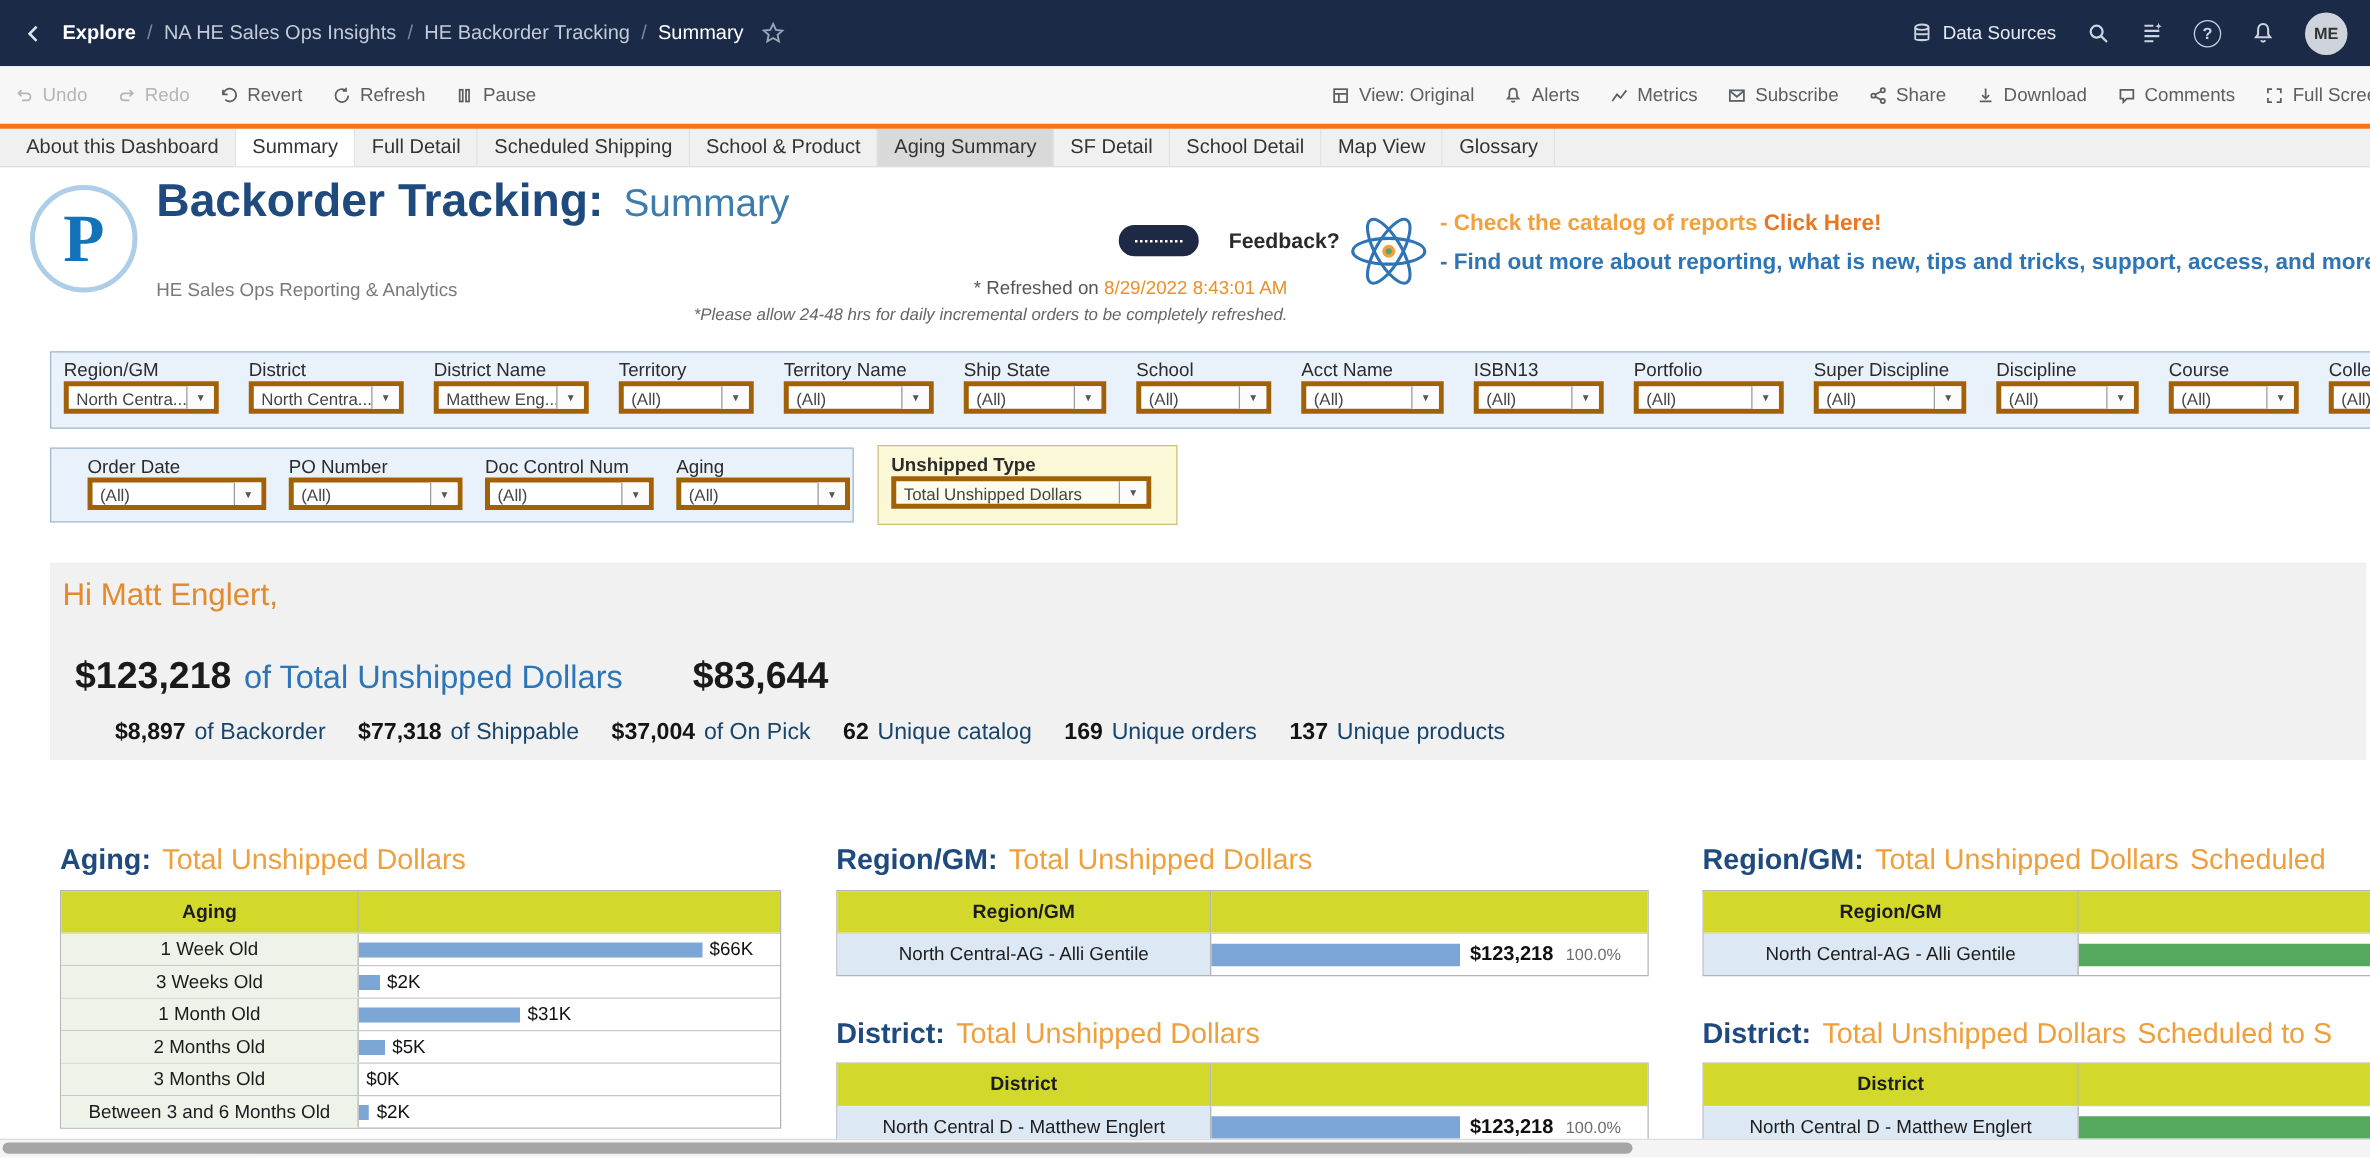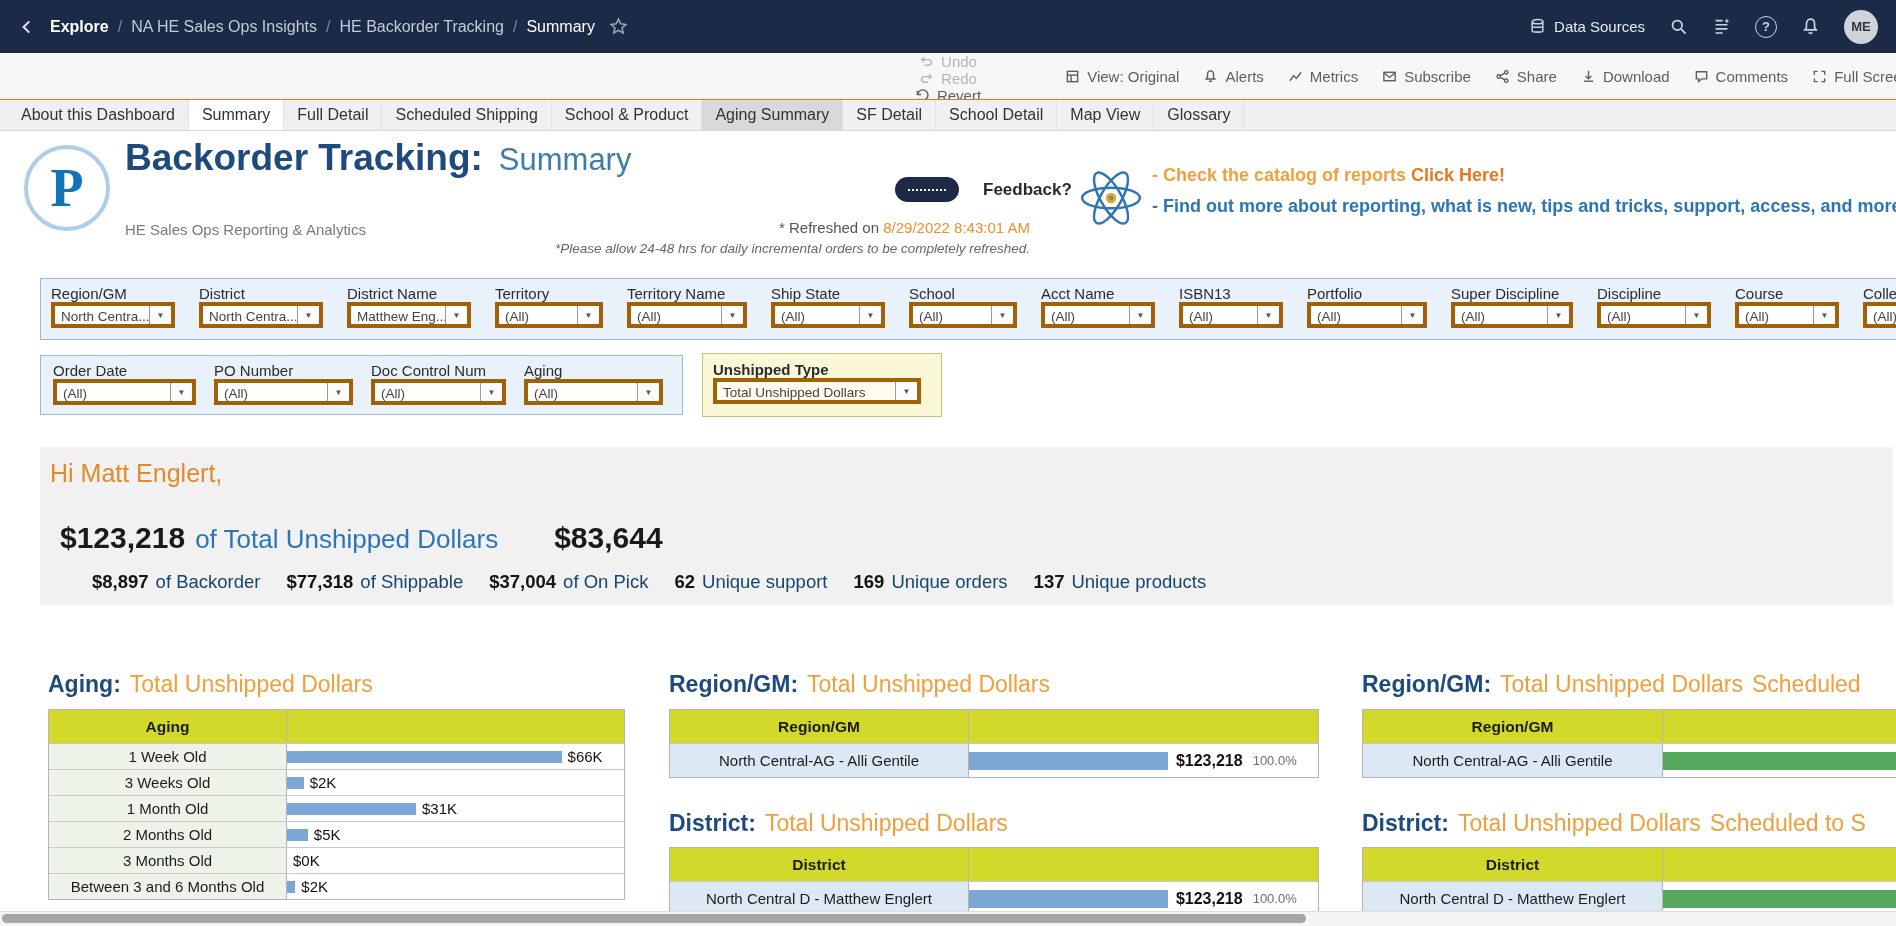--- a/index.html
+++ b/index.html
@@ -15,22 +15,22 @@
   .crumb.current{color:#fff;cursor:default;}
   .crumb-sep{color:#7d8699;}
   .topnav-right{margin-left:auto;display:flex;align-items:center;gap:24px;}
   .ds-btn{display:flex;align-items:center;gap:8px;color:#e6eaf2;font-size:15px;cursor:pointer;}
   .avatar{width:34px;height:34px;border-radius:50%;background:#cfd4dc;color:#333;font-weight:bold;font-size:13px;
           display:flex;align-items:center;justify-content:center;cursor:pointer;}
   .help-circle{width:20px;height:20px;border:1.6px solid #ccd4e2;border-radius:50%;color:#ccd4e2;font-size:13px;
           display:flex;align-items:center;justify-content:center;font-weight:bold;}
 
   
-  .toolbar{height:46px;background:#f7f7f7;border-bottom:1px solid #f97316;display:flex;align-items:center;
-           padding:0 0;font-size:15px;color:#5a5f64;position:relative;overflow:hidden;flex-direction:column;}
+  .toolbar{height:46px;background:#f7f7f7;border-bottom:4px solid #f97316;display:flex;align-items:center;
+           padding:0 0;font-size:15px;color:#5a5f64;position:relative;overflow:hidden;}
   .tb-item{display:flex;align-items:center;gap:7px;padding:0 12px;cursor:pointer;white-space:nowrap;}
   .tb-item svg{stroke:currentColor;fill:none;stroke-width:1.5;}
   .tb-item.disabled{color:#b5b5b5;}
   .toolbar-right{position:absolute;right:-26px;top:0;height:46px;display:flex;align-items:center;}
 
   
   .tabs{height:30px;background:#f0f0f0;border-bottom:1px solid #d8d8d8;display:flex;align-items:stretch;
         padding-left:8px;font-size:16px;color:#333;}
   .tab{display:flex;align-items:center;padding:0 13px;border-right:1px solid #e2e2e2;cursor:pointer;white-space:nowrap;}
   .tab.active{background:#fff;}
@@ -59,21 +59,21 @@
   .promo-icon{position:absolute;left:1078px;top:36px;}
   .promo{position:absolute;left:1152px;top:34px;white-space:nowrap;}
   .p1{font-size:18px;font-weight:bold;color:#f0a03c;}
   .p1 .plink{color:#e87722;cursor:pointer;}
   .p2{margin-top:10px;font-size:18px;font-weight:bold;color:#2e75b6;}
 
   
   .fstrip{position:absolute;left:40px;top:147px;width:1980px;height:62px;background:#e9f1fa;
           border:1px solid #9db8d2;box-sizing:border-box;display:flex;gap:24px;padding:6px 0 0 10px;}
   .fbox2{position:absolute;left:40px;top:224px;width:643px;height:60px;background:#e9f1fa;
-         border:1px solid #9db8d2;box-sizing:border-box;display:flex;gap:18px;padding:6px 0 0 12px;}
+         border:1px solid #9db8d2;box-sizing:border-box;display:flex;gap:18px;padding:6px 0 0 29px;}
   .filter{flex:none;}
   .filter-label{font-size:15px;color:#2b2b2b;white-space:nowrap;overflow:hidden;}
   .dd{margin-top:0;height:26px;background:#fff;border:4px solid #a16207;box-sizing:border-box;
       display:flex;align-items:flex-end;cursor:pointer;}
   .dd-value{flex:1;font-size:13.5px;color:#444;padding:0 6px;white-space:nowrap;overflow:hidden;}
   .dd-caret{width:21px;align-self:stretch;border-left:1px solid #9a9a9a;display:flex;align-items:center;
             justify-content:center;font-size:8px;color:#555;background:#fbfbfb;}
   .ubox{position:absolute;left:702px;top:222px;width:240px;height:64px;background:#fbf8d8;
         border:1px solid #c9c27a;box-sizing:border-box;padding:7px 10px 0 10px;}
   .ubox .filter-label{font-weight:bold;}
@@ -536,21 +536,21 @@
       <span class="stat">
           <span class="sval">$77,318</span>
           <span class="slabel">of Shippable</span>
         </span>
       <span class="stat">
           <span class="sval">$37,004</span>
           <span class="slabel">of On Pick</span>
         </span>
       <span class="stat">
           <span class="sval">62</span>
-          <span class="slabel">Unique support</span>
+          <span class="slabel">Unique catalog</span>
         </span>
       <span class="stat">
           <span class="sval">169</span>
           <span class="slabel">Unique orders</span>
         </span>
       <span class="stat">
           <span class="sval">137</span>
           <span class="slabel">Unique products</span>
         </span>
     </div>

